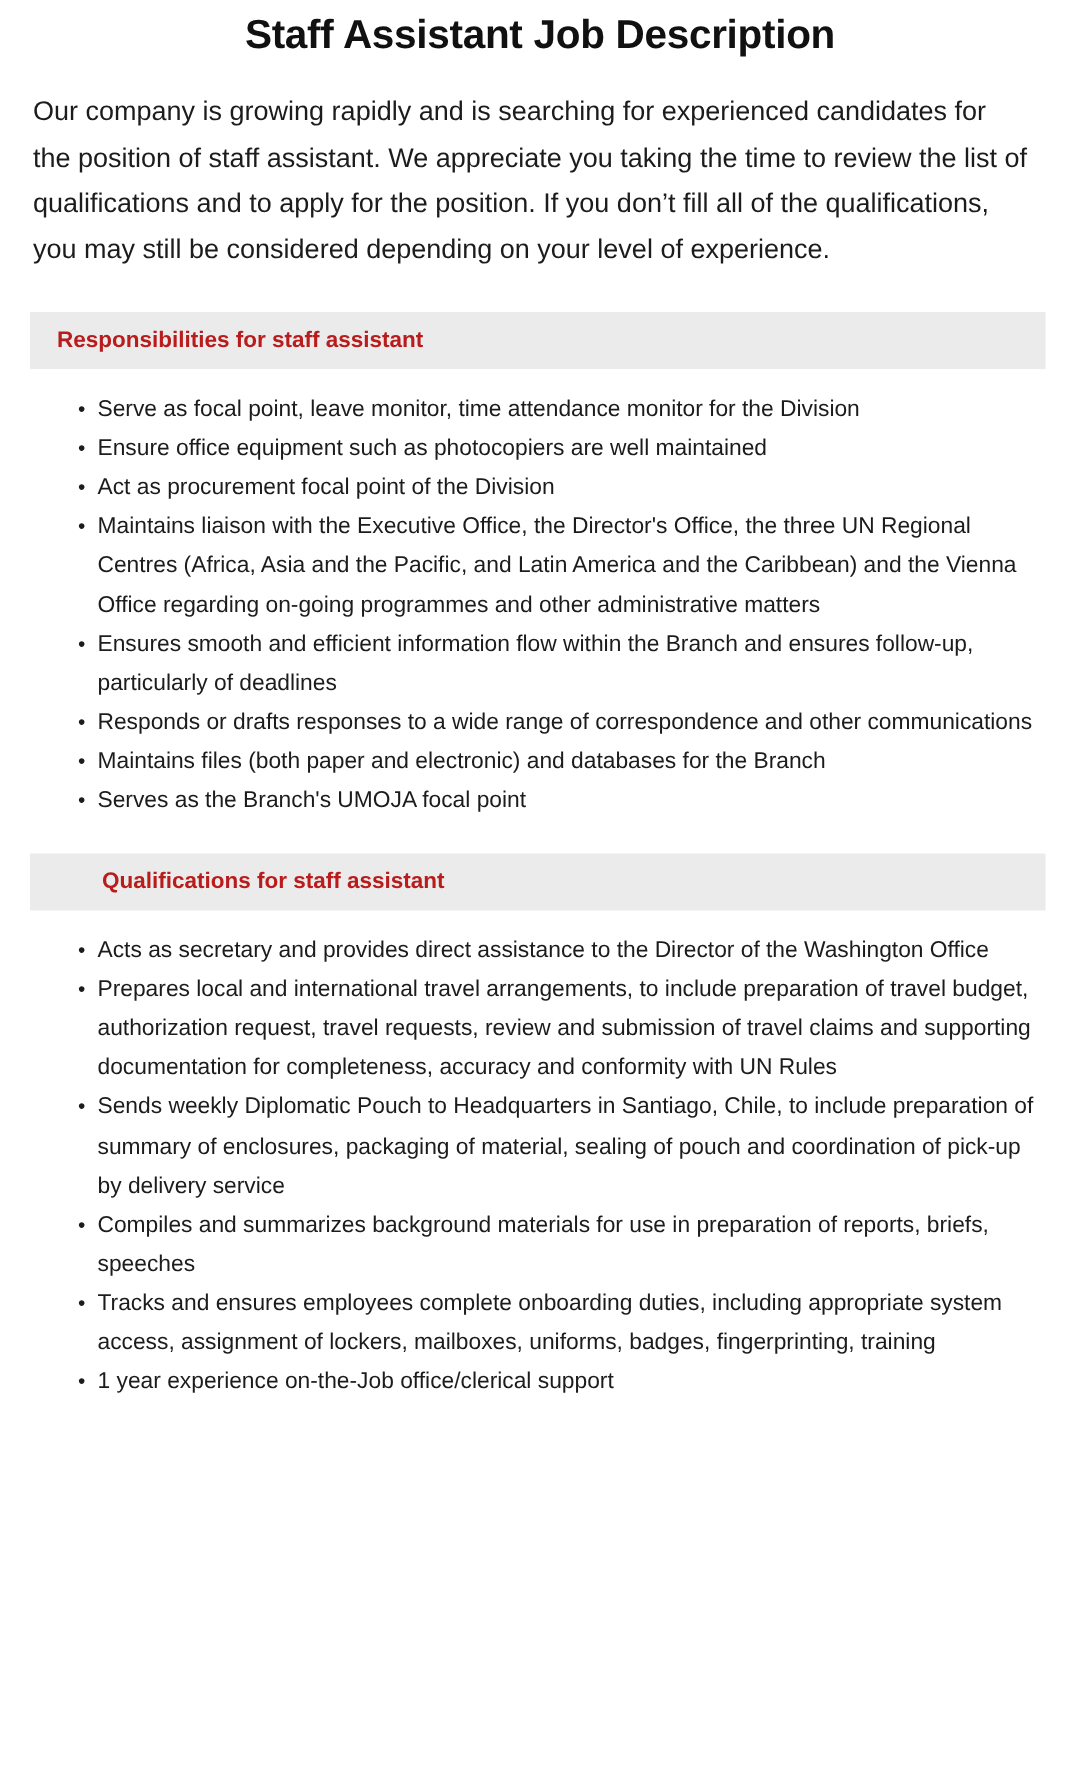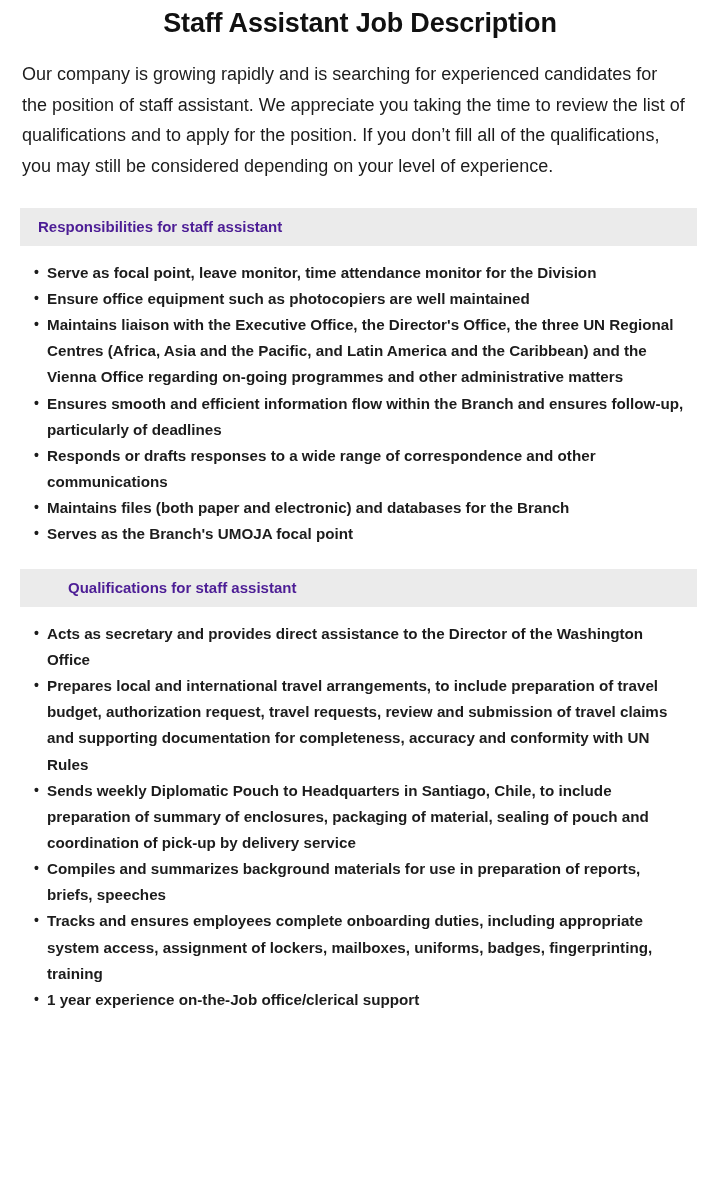--- a/index.html
+++ b/index.html
@@ -37,31 +37,30 @@
     font-size: 18px;
     line-height: 1.72;
     color: #1c1c1c;
   }
   .section-header {
     background: #ebebeb;
     margin: 0 23px 0 20px;
     padding: 9px 0 9px 18px;
     font-size: 15px;
     font-weight: bold;
-    color: #4c1d95;
+    color: #b91c1c;
     line-height: 1.3;
     box-sizing: border-box;
   }
   .section-header.first { margin-top: 26px; }
   .section-header.second { margin-top: 22px; padding-left: 48px; }
   ul.items {
     margin: 0;
-    padding: 14px 30px 0 34px;
+    padding: 14px 30px 0 52px;
     list-style: none;
-    font-weight: bold;
   }
   ul.items li {
     position: relative;
     font-size: 15.2px;
     line-height: 1.72;
     color: #1c1c1c;
     padding-left: 13px;
     margin-bottom: 0px;
   }
   ul.items li::before {
@@ -81,20 +80,21 @@
 
   <h1 class="doc-title">Staff Assistant Job Description</h1>
 
   <p class="intro">Our company is growing rapidly and is searching for experienced candidates for the position of staff assistant. We appreciate you taking the time to review the list of qualifications and to apply for the position. If you don’t fill all of the qualifications, you may still be considered depending on your level of experience.</p>
 
   <div class="section-header first">Responsibilities for staff assistant</div>
 
   <ul class="items">
     <li>Serve as focal point, leave monitor, time attendance monitor for the Division</li>
     <li>Ensure office equipment such as photocopiers are well maintained</li>
+    <li>Act as procurement focal point of the Division</li>
     <li>Maintains liaison with the Executive Office, the Director's Office, the three UN Regional Centres (Africa, Asia and the Pacific, and Latin America and the Caribbean) and the Vienna Office regarding on-going programmes and other administrative matters</li>
     <li>Ensures smooth and efficient information flow within the Branch and ensures follow-up, particularly of deadlines</li>
     <li>Responds or drafts responses to a wide range of correspondence and other communications</li>
     <li>Maintains files (both paper and electronic) and databases for the Branch</li>
     <li>Serves as the Branch's UMOJA focal point</li>
   </ul>
 
   <div class="section-header second">Qualifications for staff assistant</div>
 
   <ul class="items">

